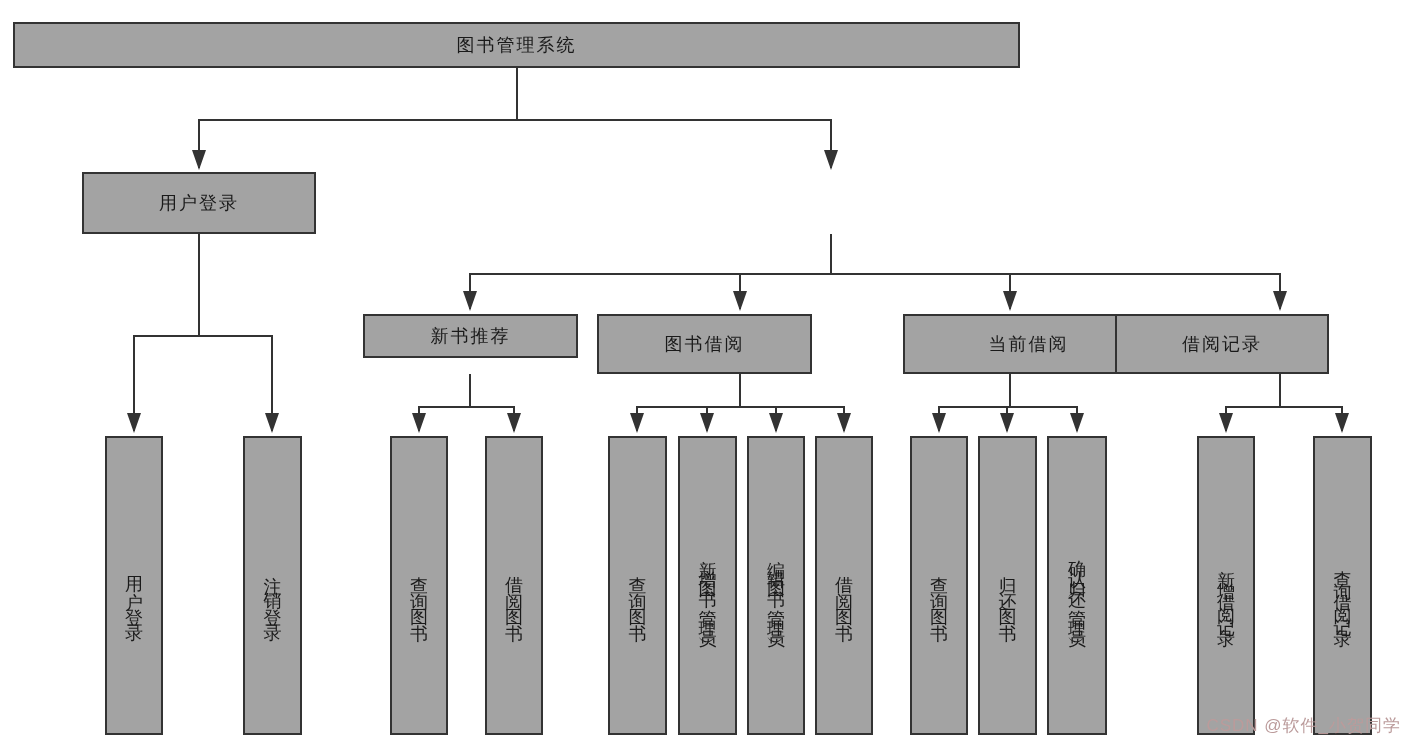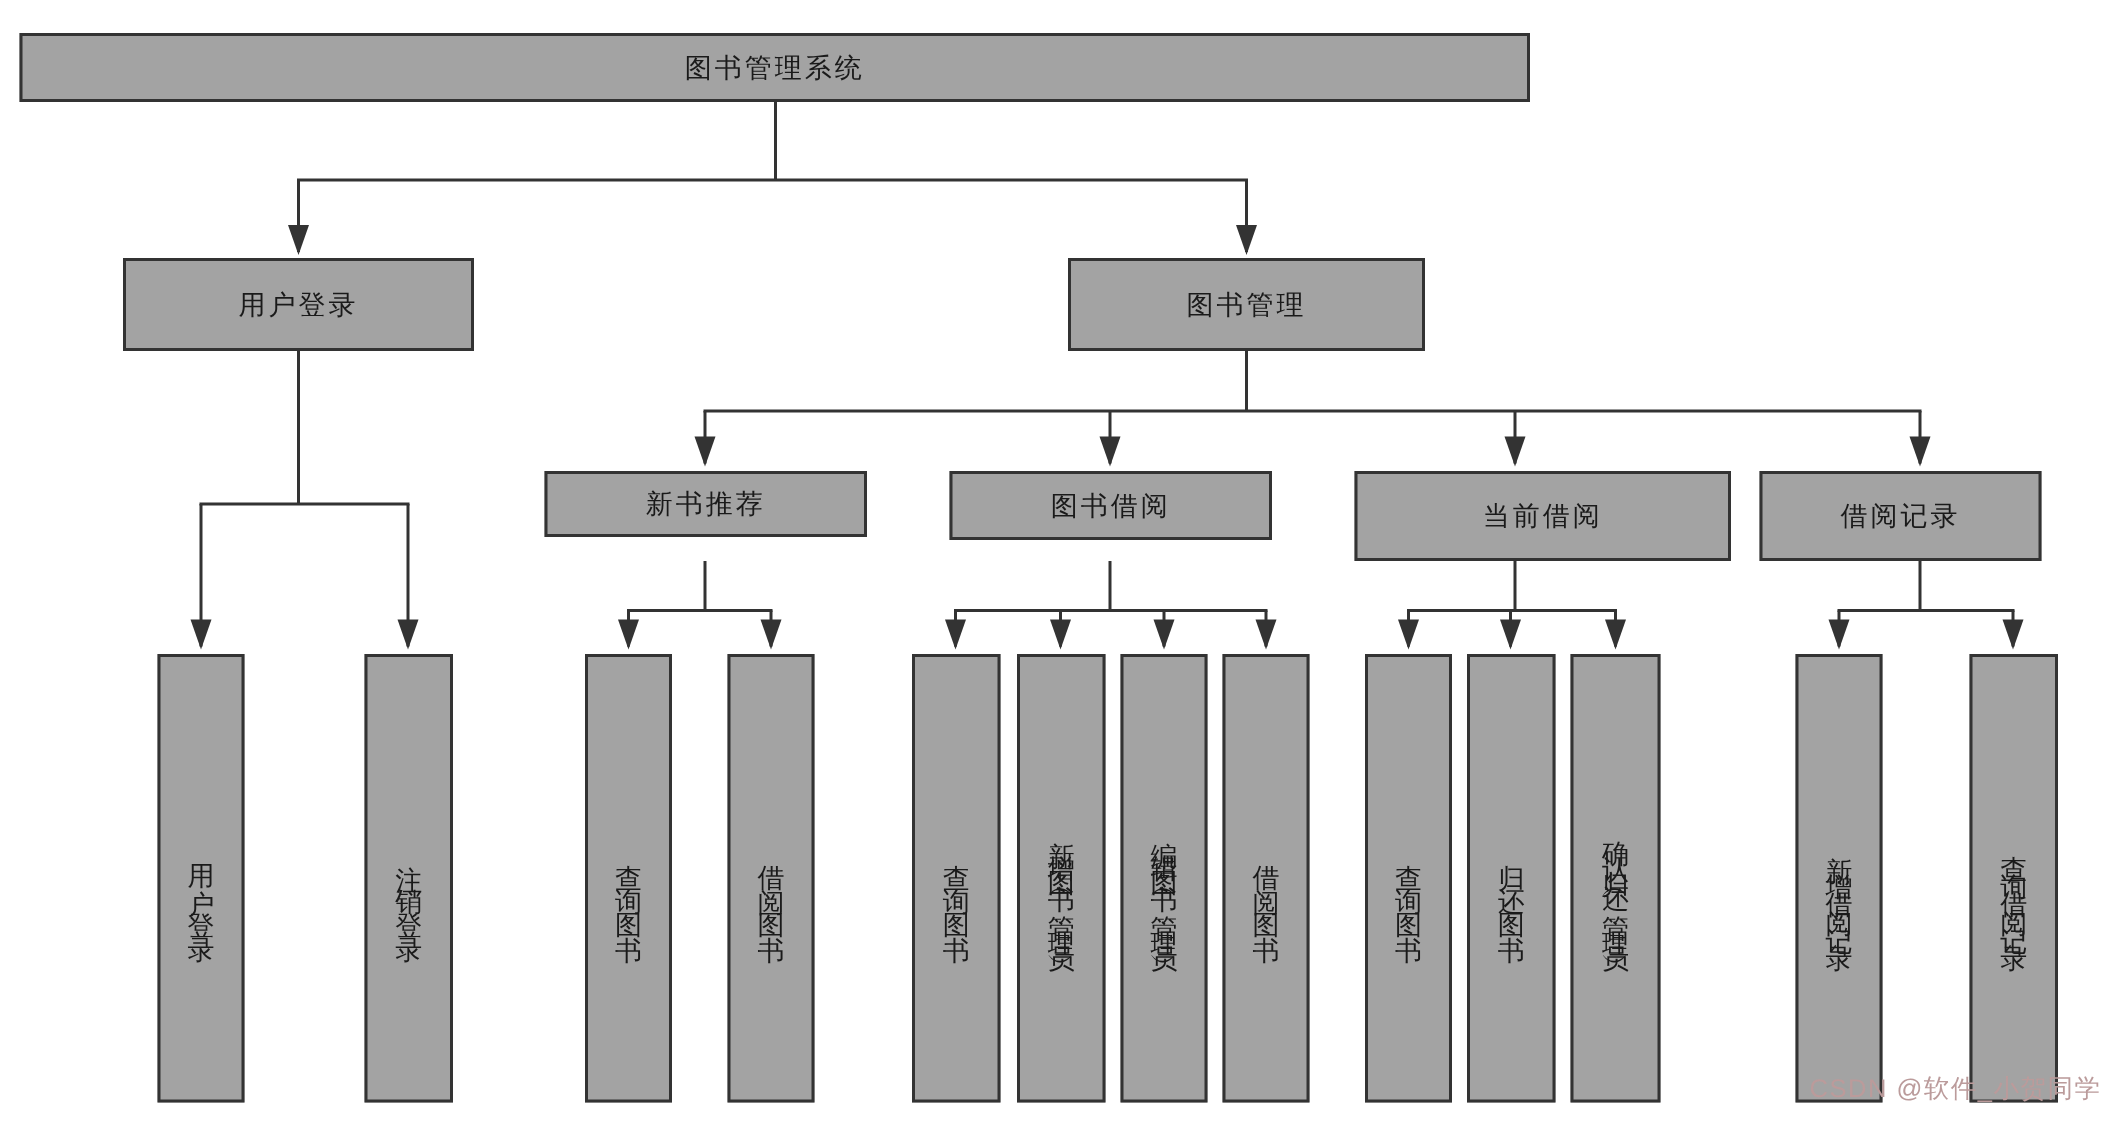--- a/index.html
+++ b/index.html
@@ -101,34 +101,31 @@
     </g>
   </svg>
 
   <div class="node" style="left:13px;top:22px;width:1007px;height:46px">
     <span class="h-label">图书管理系统</span>
   </div>
 
   <div class="node" style="left:82px;top:172px;width:234px;height:62px">
     <span class="h-label">用户登录</span>
   </div>
-  <div class="node" style="left:712px;top:172px;width:238px;height:62px">
-    <span class="h-label">图书管理</span>
-  </div>
 
   <div class="node" style="left:363px;top:314px;width:215px;height:44px">
     <span class="h-label">新书推荐</span>
   </div>
-  <div class="node" style="left:633px;top:314px;width:215px;height:46px">
+  <div class="node" style="left:597px;top:314px;width:215px;height:60px">
     <span class="h-label">图书借阅</span>
   </div>
   <div class="node" style="left:903px;top:314px;width:251px;height:60px">
     <span class="h-label">当前借阅</span>
   </div>
-  <div class="node" style="left:1173px;top:314px;width:188px;height:60px">
+  <div class="node" style="left:1115px;top:314px;width:214px;height:60px">
     <span class="h-label">借阅记录</span>
   </div>
 
   <div class="node" style="left:105px;top:436px;width:58px;height:299px">
     <span class="vtext sp4">用户登录</span>
   </div>
   <div class="node" style="left:243px;top:436px;width:59px;height:299px">
     <span class="vtext sp4">注销登录</span>
   </div>
 

